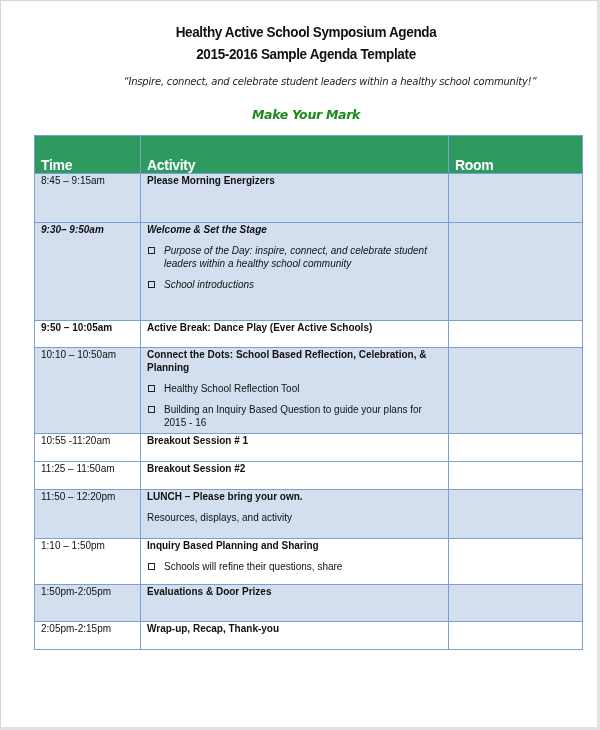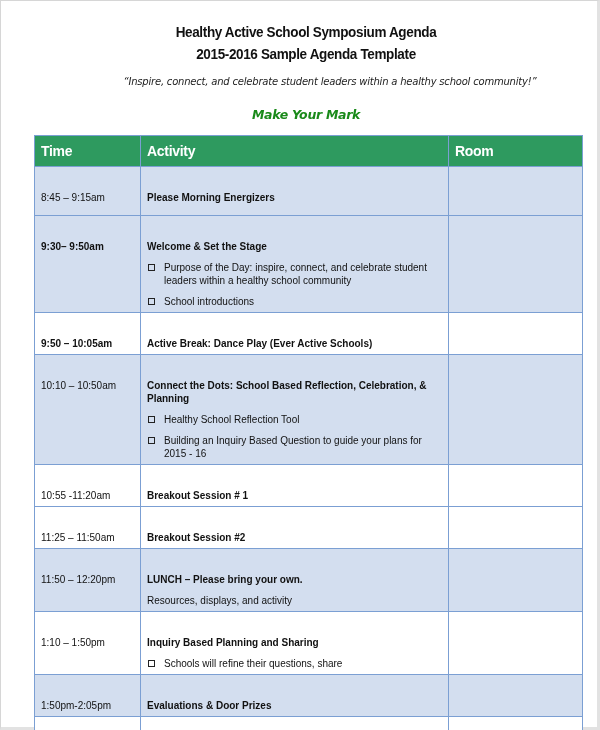--- a/index.html
+++ b/index.html
@@ -35,23 +35,23 @@
   }
   table.agenda col.c-time { width: 106px; }
   table.agenda col.c-act { width: 308px; }
   table.agenda col.c-room { width: 134px; }
   table.agenda th, table.agenda td {
     border: 1.5px solid #7b9fd3; vertical-align: top; text-align: left;
   }
   table.agenda thead tr { height: 31px; }
   table.agenda th {
     background: #2e9a5f; color: #ffffff; font-weight: bold; font-size: 14px;
-    padding: 7px 6px 0 6px; letter-spacing: -0.3px; vertical-align: top;
+    padding: 21px 6px 0 6px; letter-spacing: -0.3px; vertical-align: top;
   }
-  table.agenda td { padding: 24px 6px 4px 6px; line-height: 13px; }
+  table.agenda td { padding: 0 6px 4px 6px; line-height: 13px; }
   tr.shade td { background: #d3deef; }
   tr.plain td { background: #ffffff; }
   .time-bold { font-weight: bold; }
   .act-title { font-weight: bold; display: block; }
   .act-plain { display: block; margin-top: 8px; }
   .sub { display: block; margin-top: 8px; padding-left: 17px; text-indent: -17px; }
   .sub .box { display: inline-block; width: 17px; text-indent: 0; }
   .box-glyph {
     display: inline-block; width: 7px; height: 7px; border: 1px solid #222;
     vertical-align: 0px; margin-left: 1px;
@@ -81,21 +81,21 @@
     </tr>
   </thead>
   <tbody id="agenda-body">
       <tr class="shade" style="height: 49px;">
         <td>8:45 – 9:15am</td>
         <td>
           <span class="act-title">Please Morning Energizers</span>
         </td>
         <td></td>
       </tr>
-      <tr class="shade" style="height: 82px;">
+      <tr class="shade" style="height: 98px; font-style: italic;">
         <td class="time-bold">9:30– 9:50am</td>
         <td>
           <span class="act-title">Welcome &amp; Set the Stage</span>
           <span class="sub"><span class="box"><span class="box-glyph"></span></span><span>Purpose of the Day: inspire, connect, and celebrate student leaders within a healthy school community</span></span>
           <span class="sub"><span class="box"><span class="box-glyph"></span></span><span>School introductions</span></span>
         </td>
         <td></td>
       </tr>
       <tr class="plain" style="height: 27px;">
         <td class="time-bold">9:50 – 10:05am</td>

